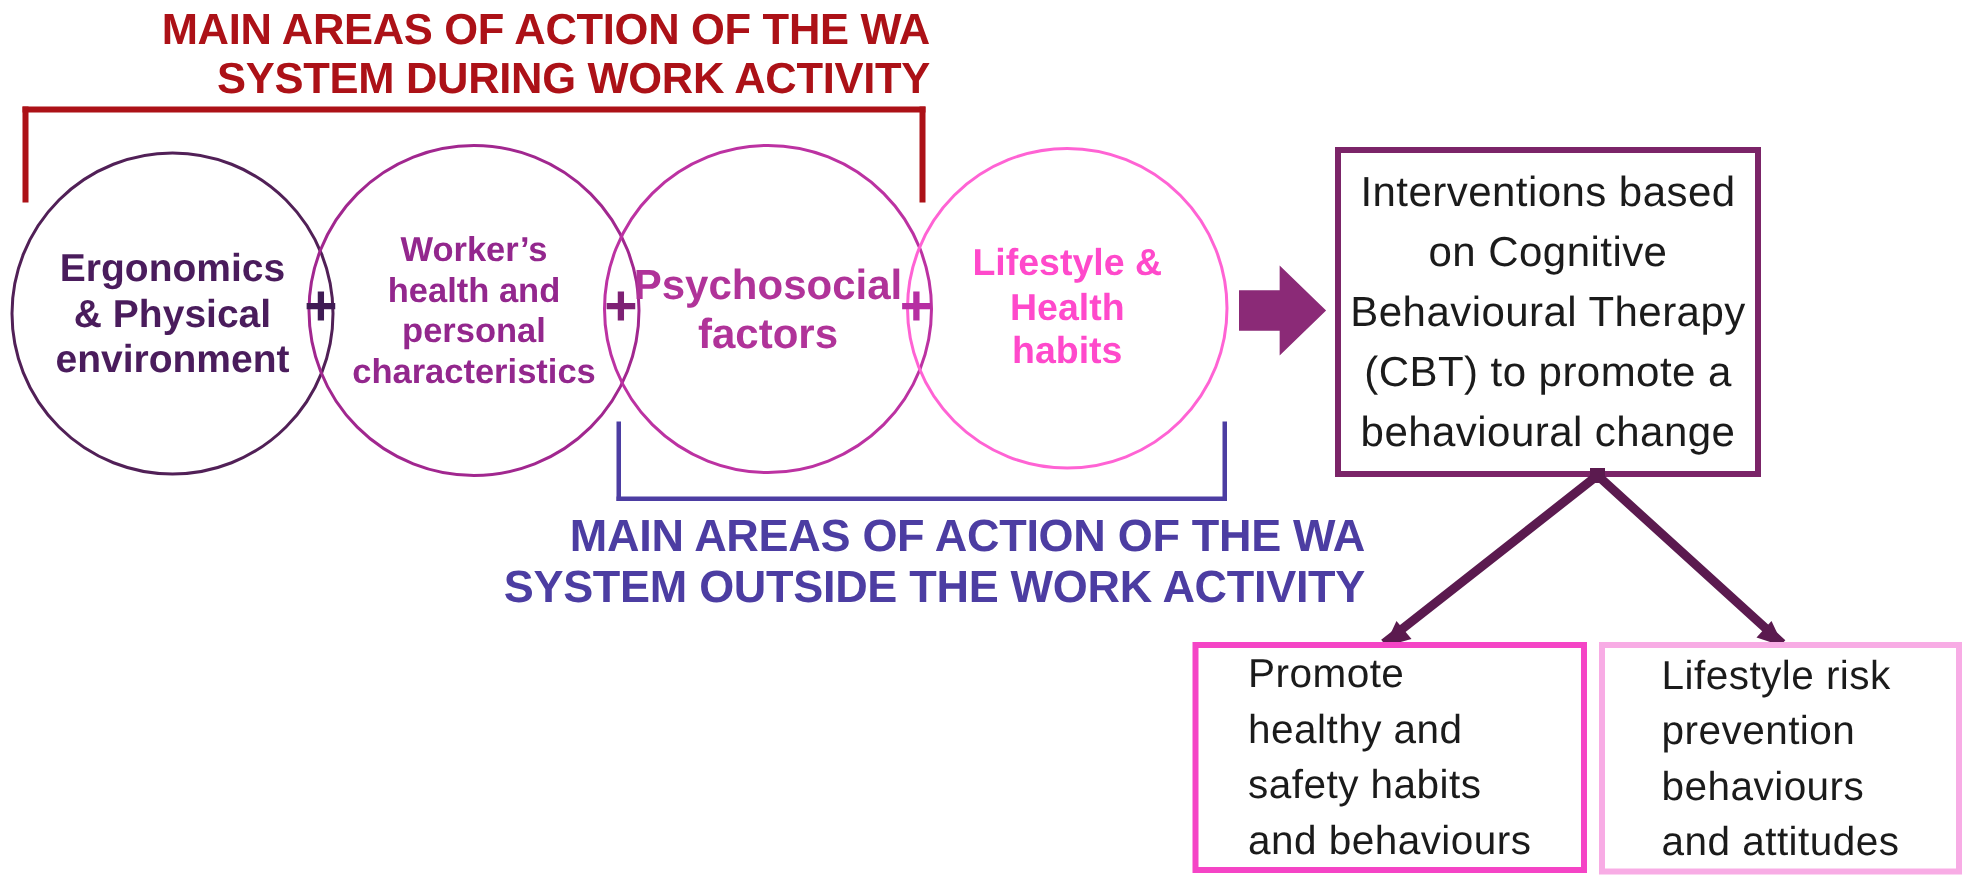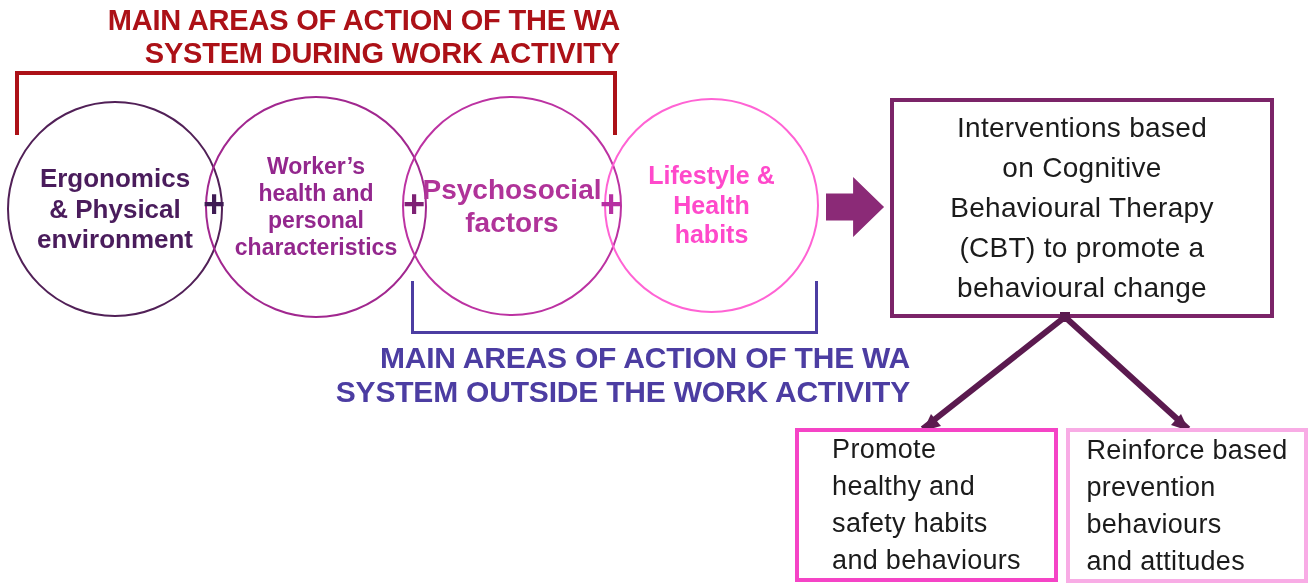--- a/index.html
+++ b/index.html
@@ -37,21 +37,21 @@
   .circle4{left:604px;top:98px;width:215px;height:215px;border:2px solid var(--c4);}
   .circle4 .label{color:var(--t4);font-size:25px;}
 
   .plus{font-weight:bold;font-size:38px;transform:translate(-50%,-54%);line-height:1;}
   .plus1{left:214px;top:206px;color:var(--p1);}
   .plus2{left:414px;top:206px;color:var(--p2);}
   .plus3{left:611px;top:206px;color:var(--p3);}
 
   .flow-arrow{left:826px;top:175px;width:60px;height:64px;}
 
-  .ibox{left:890px;top:98px;width:384px;height:220px;border:4px solid var(--ibox);
+  .ibox{left:890px;top:98px;width:284px;height:220px;border:4px solid var(--ibox);
     display:flex;align-items:center;justify-content:center;text-align:center;}
   .ibox .txt{color:var(--black);font-size:28px;line-height:40px;letter-spacing:0.3px;}
 
   .vconn{left:900px;top:312px;width:310px;height:122px;}
 
   .obox{border-width:4px;border-style:solid;display:flex;align-items:center;justify-content:center;}
   .obox .txt{color:var(--black);font-size:27px;line-height:37px;letter-spacing:0.3px;}
   .obox1{left:795px;top:428px;width:263px;height:154px;border-color:var(--obox1);}
   .obox2{left:1066px;top:428px;width:242px;height:155px;border-color:var(--obox2);}
 </style>
@@ -116,17 +116,17 @@
 SYSTEM OUTSIDE THE WORK ACTIVITY</div>
 
 <div class="abs obox obox1">
   <span class="txt preline">Promote
 healthy and
 safety habits
 and behaviours</span>
 </div>
 
 <div class="abs obox obox2">
-  <span class="txt preline">Reinforce based
+  <span class="txt preline">Lifestyle risk
 prevention
 behaviours
 and attitudes</span>
 </div>
 
 </body></html>

